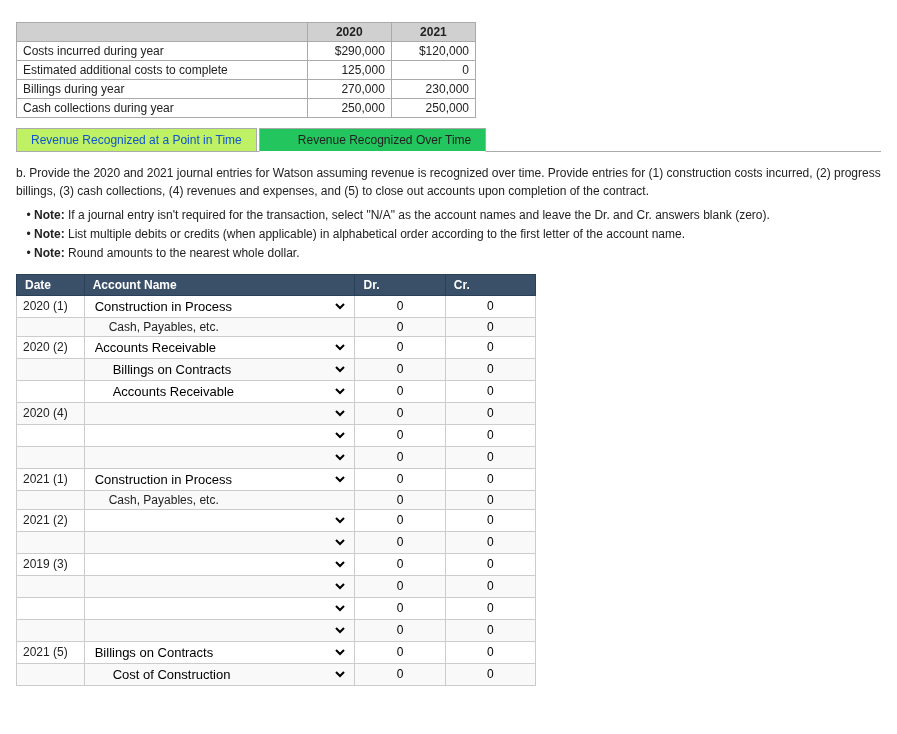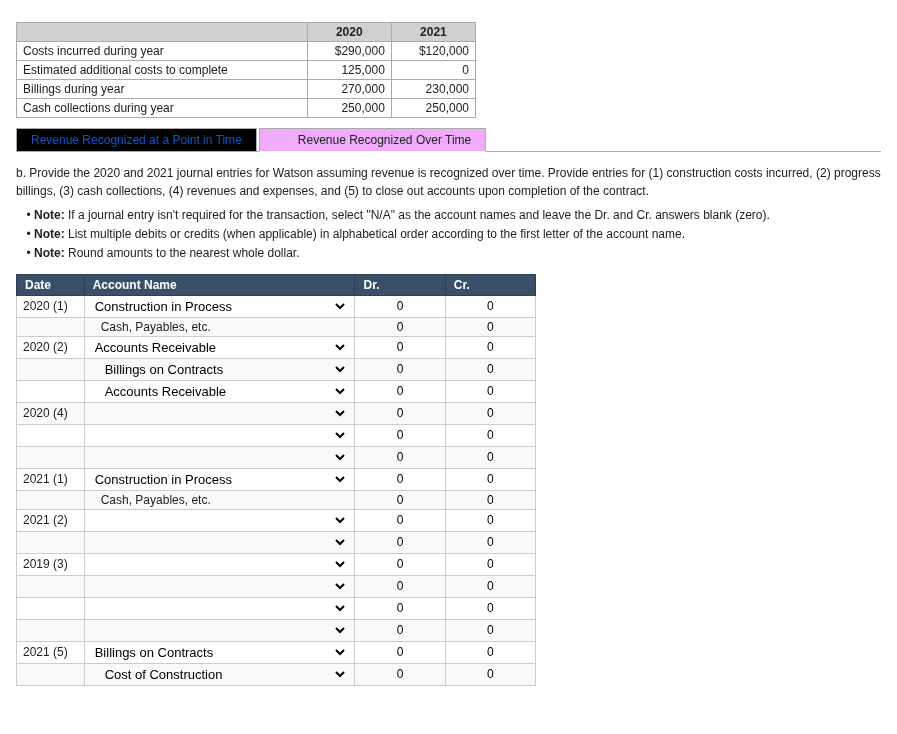--- a/index.html
+++ b/index.html
@@ -46,26 +46,26 @@
       align-items: flex-end;
       margin-top: 10px;
       border-bottom: 1px solid #aaa;
     }
     .tab {
       padding: 4px 14px;
       border: 1px solid #aaa;
       border-bottom: none;
       cursor: pointer;
       font-size: 12px;
-      background: #000000;
+      background: #bef264;
       margin-right: 2px;
       color: #1155cc;
     }
     .tab.active {
-      background: #f0abfc;
+      background: #22c55e;
       color: #222;
       font-weight: normal;
       border-bottom: 1px solid #fff;
       margin-bottom: -1px;
       padding-left: 38px;
     }
     .section-b {
       font-size: 12px;
       line-height: 1.5;
       margin-top: 12px;
@@ -103,21 +103,21 @@
     }
     .journal-table td {
       border: 1px solid #ccc;
       padding: 2px 6px;
       font-size: 12px;
     }
     .journal-table td.dr-col, .journal-table td.cr-col {
       text-align: center;
     }
     .journal-table td.indented {
-      padding-left: 16px;
+      padding-left: 24px;
     }
     .journal-table tr:nth-child(even) {
       background: #f9f9f9;
     }
     .journal-table tr:nth-child(odd) {
       background: #fff;
     }
     select.account-select {
       font-size: 13px;
       border: none;

